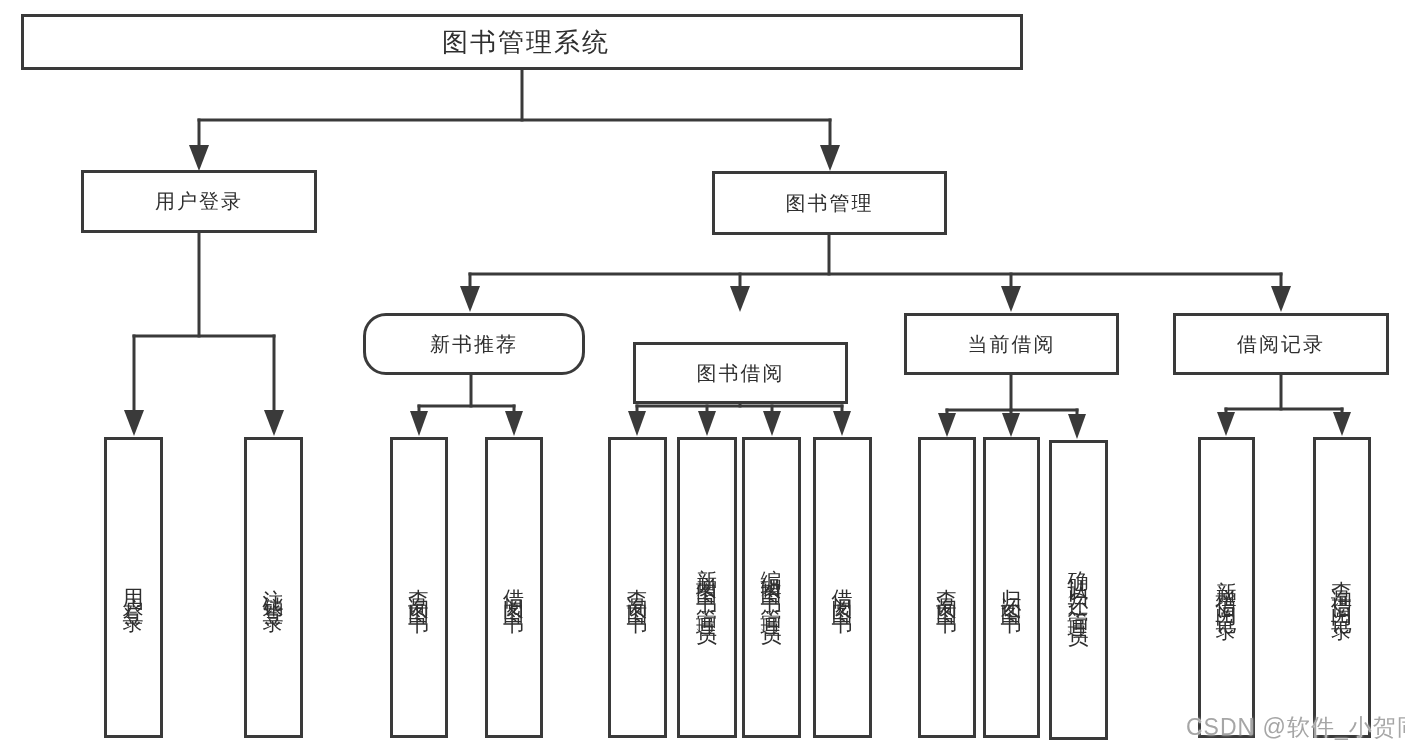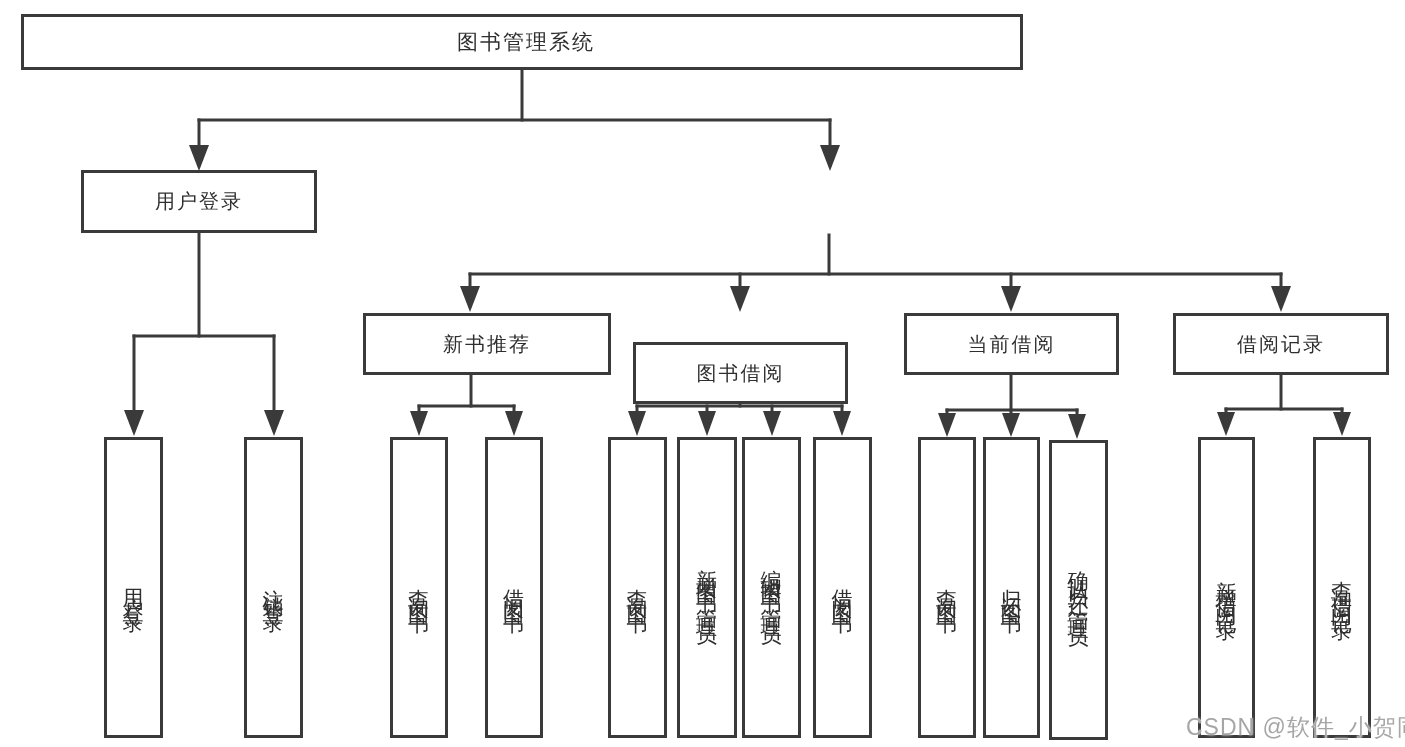--- a/index.html
+++ b/index.html
@@ -18,21 +18,21 @@
     display:flex;align-items:center;justify-content:center;
     box-sizing:border-box;
     color:#2f2f2f;
     z-index:2;
   }
   .node.h .label{
     font-size:20px;
     letter-spacing:2px;
     white-space:nowrap;
   }
-  .node.root .label{font-size:21px;margin-left:8px;}
+  .node.root .label{font-size:26px;margin-left:8px;}
   .node.v .label{
     writing-mode:vertical-rl;
     text-orientation:mixed;
     font-size:21px;
     letter-spacing:8px;
     line-height:1;
     white-space:nowrap;
   }
   .watermark{
     position:absolute;
@@ -116,22 +116,25 @@
     </g>
   </svg>
 
   <div class="node h root" style="left:21px;top:14px;width:1002px;height:56px;">
     <span class="label">图书管理系统</span>
   </div>
 
   <div class="node h" style="left:81px;top:170px;width:236px;height:63px;">
     <span class="label">用户登录</span>
   </div>
+  <div class="node h" style="left:712px;top:171px;width:235px;height:64px;">
+    <span class="label">图书管理</span>
+  </div>
 
-  <div class="node h" style="left:363px;top:313px;width:248px;height:62px;">
+  <div class="node h" style="left:363px;top:313px;width:222px;height:62px;border-radius:23px;">
     <span class="label">新书推荐</span>
   </div>
   <div class="node h" style="left:633px;top:313px;width:215px;height:62px;margin-top:29px;">
     <span class="label">图书借阅</span>
   </div>
   <div class="node h" style="left:904px;top:313px;width:215px;height:62px;">
     <span class="label">当前借阅</span>
   </div>
   <div class="node h" style="left:1173px;top:313px;width:216px;height:62px;">
     <span class="label">借阅记录</span>

